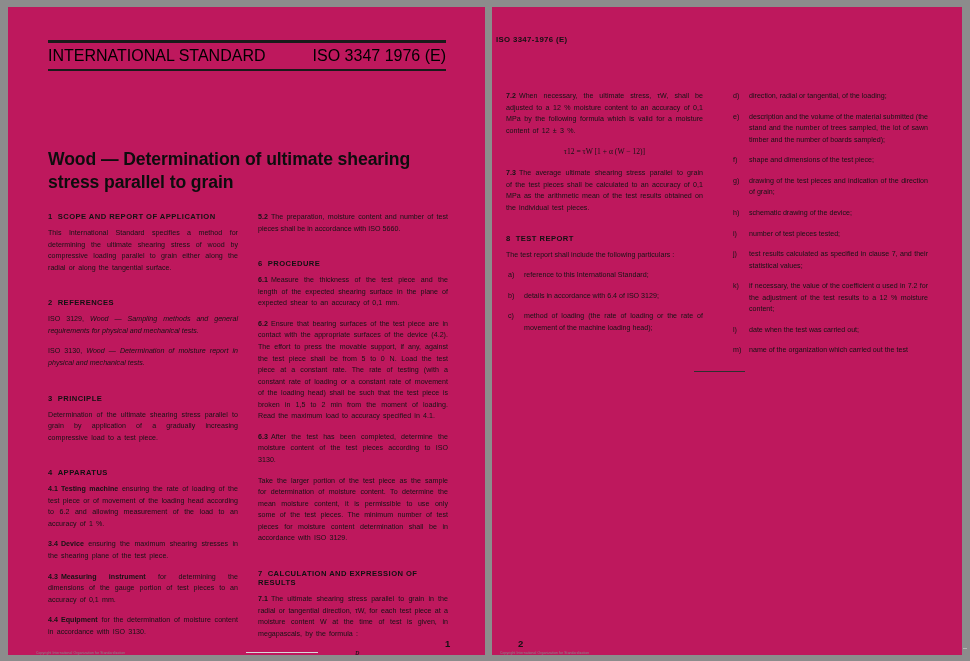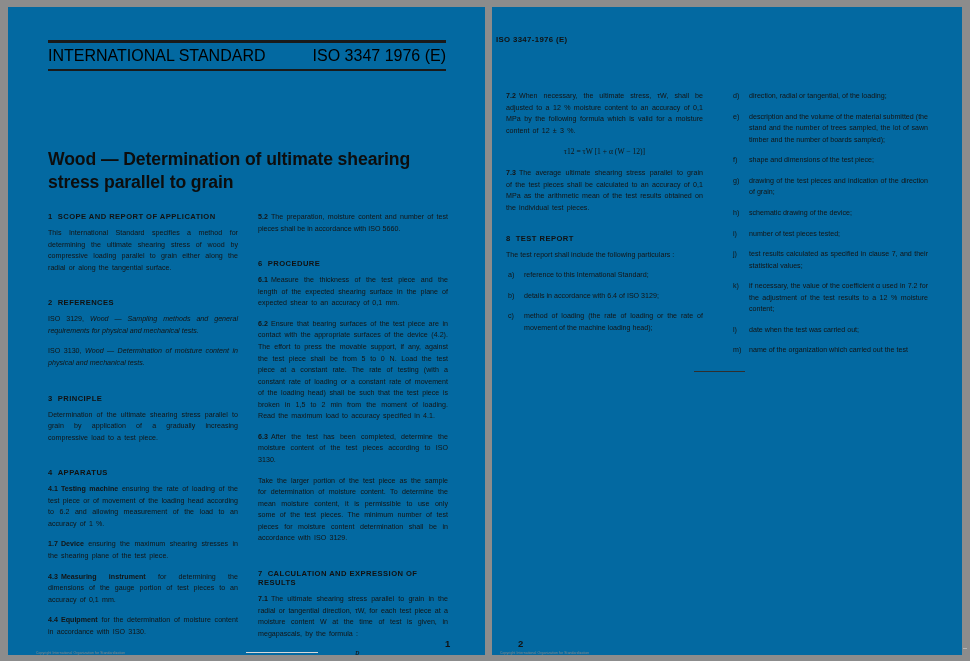--- a/index.html
+++ b/index.html
@@ -17,21 +17,21 @@
   .viewer {
     position: relative;
     width: 970px;
     height: 661px;
     background: #8c8c8c;
     box-sizing: border-box;
   }
   
   .page {
     position: absolute;
-    background: #0369a1;
+    background: #be185d;
     overflow: hidden;
   }
   #page-1 {
     left: 8px;
     top: 7px;
     width: 477px;
     height: 648px;
   }
   #page-2 {
     left: 492px;
@@ -284,37 +284,37 @@
 
         <div class="h sp-before-lg">
           <span class="num">2</span><span>REFERENCES</span>
         </div>
         <p class="t">
           <span>ISO 3129,</span>
           <span class="it">Wood — Sampling methods and general requirements for physical and mechanical tests.</span>
         </p>
         <p class="t">
           <span>ISO 3130,</span>
-          <span class="it">Wood — Determination of moisture content in physical and mechanical tests.</span>
+          <span class="it">Wood — Determination of moisture report in physical and mechanical tests.</span>
         </p>
 
         <div class="h sp-before-lg">
           <span class="num">3</span><span>PRINCIPLE</span>
         </div>
         <p class="t loose">Determination of the ultimate shearing stress parallel to grain by application of a gradually increasing compressive load to a test piece.</p>
 
         <div class="h sp-before-lg">
           <span class="num">4</span><span>APPARATUS</span>
         </div>
         <p class="t loose">
           <span class="lbl">4.1</span><span class="b">Testing machine</span>
           <span>ensuring the rate of loading of the test piece or of movement of the loading head according to 6.2 and allowing measurement of the load to an accuracy of 1 %.</span>
         </p>
         <p class="t loose">
-          <span class="lbl">1.7</span><span class="b">Device</span>
+          <span class="lbl">3.4</span><span class="b">Device</span>
           <span>ensuring the maximum shearing stresses in the shearing plane of the test piece.</span>
         </p>
         <p class="t loose">
           <span class="lbl">4.3</span><span class="b">Measuring instrument</span>
           <span>for determining the dimensions of the gauge portion of test pieces to an accuracy of 0,1 mm.</span>
         </p>
         <p class="t loose">
           <span class="lbl">4.4</span><span class="b">Equipment</span>
           <span>for the determination of moisture content in accordance with ISO 3130.</span>
         </p>

